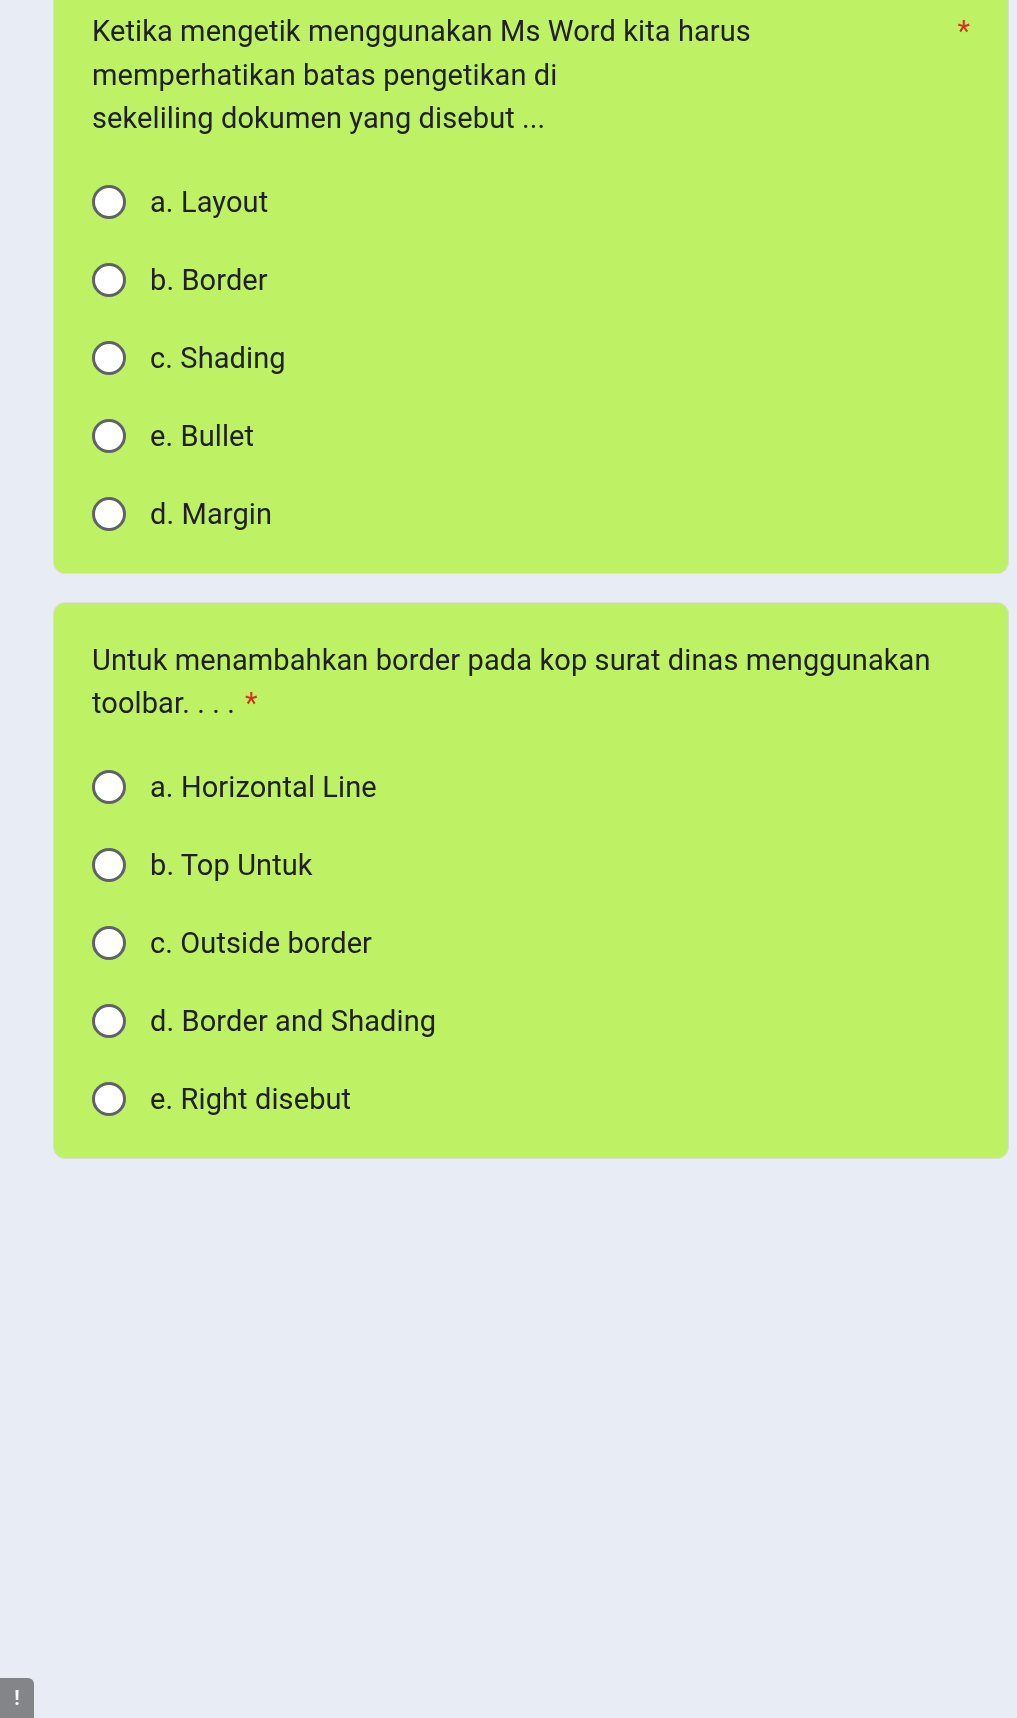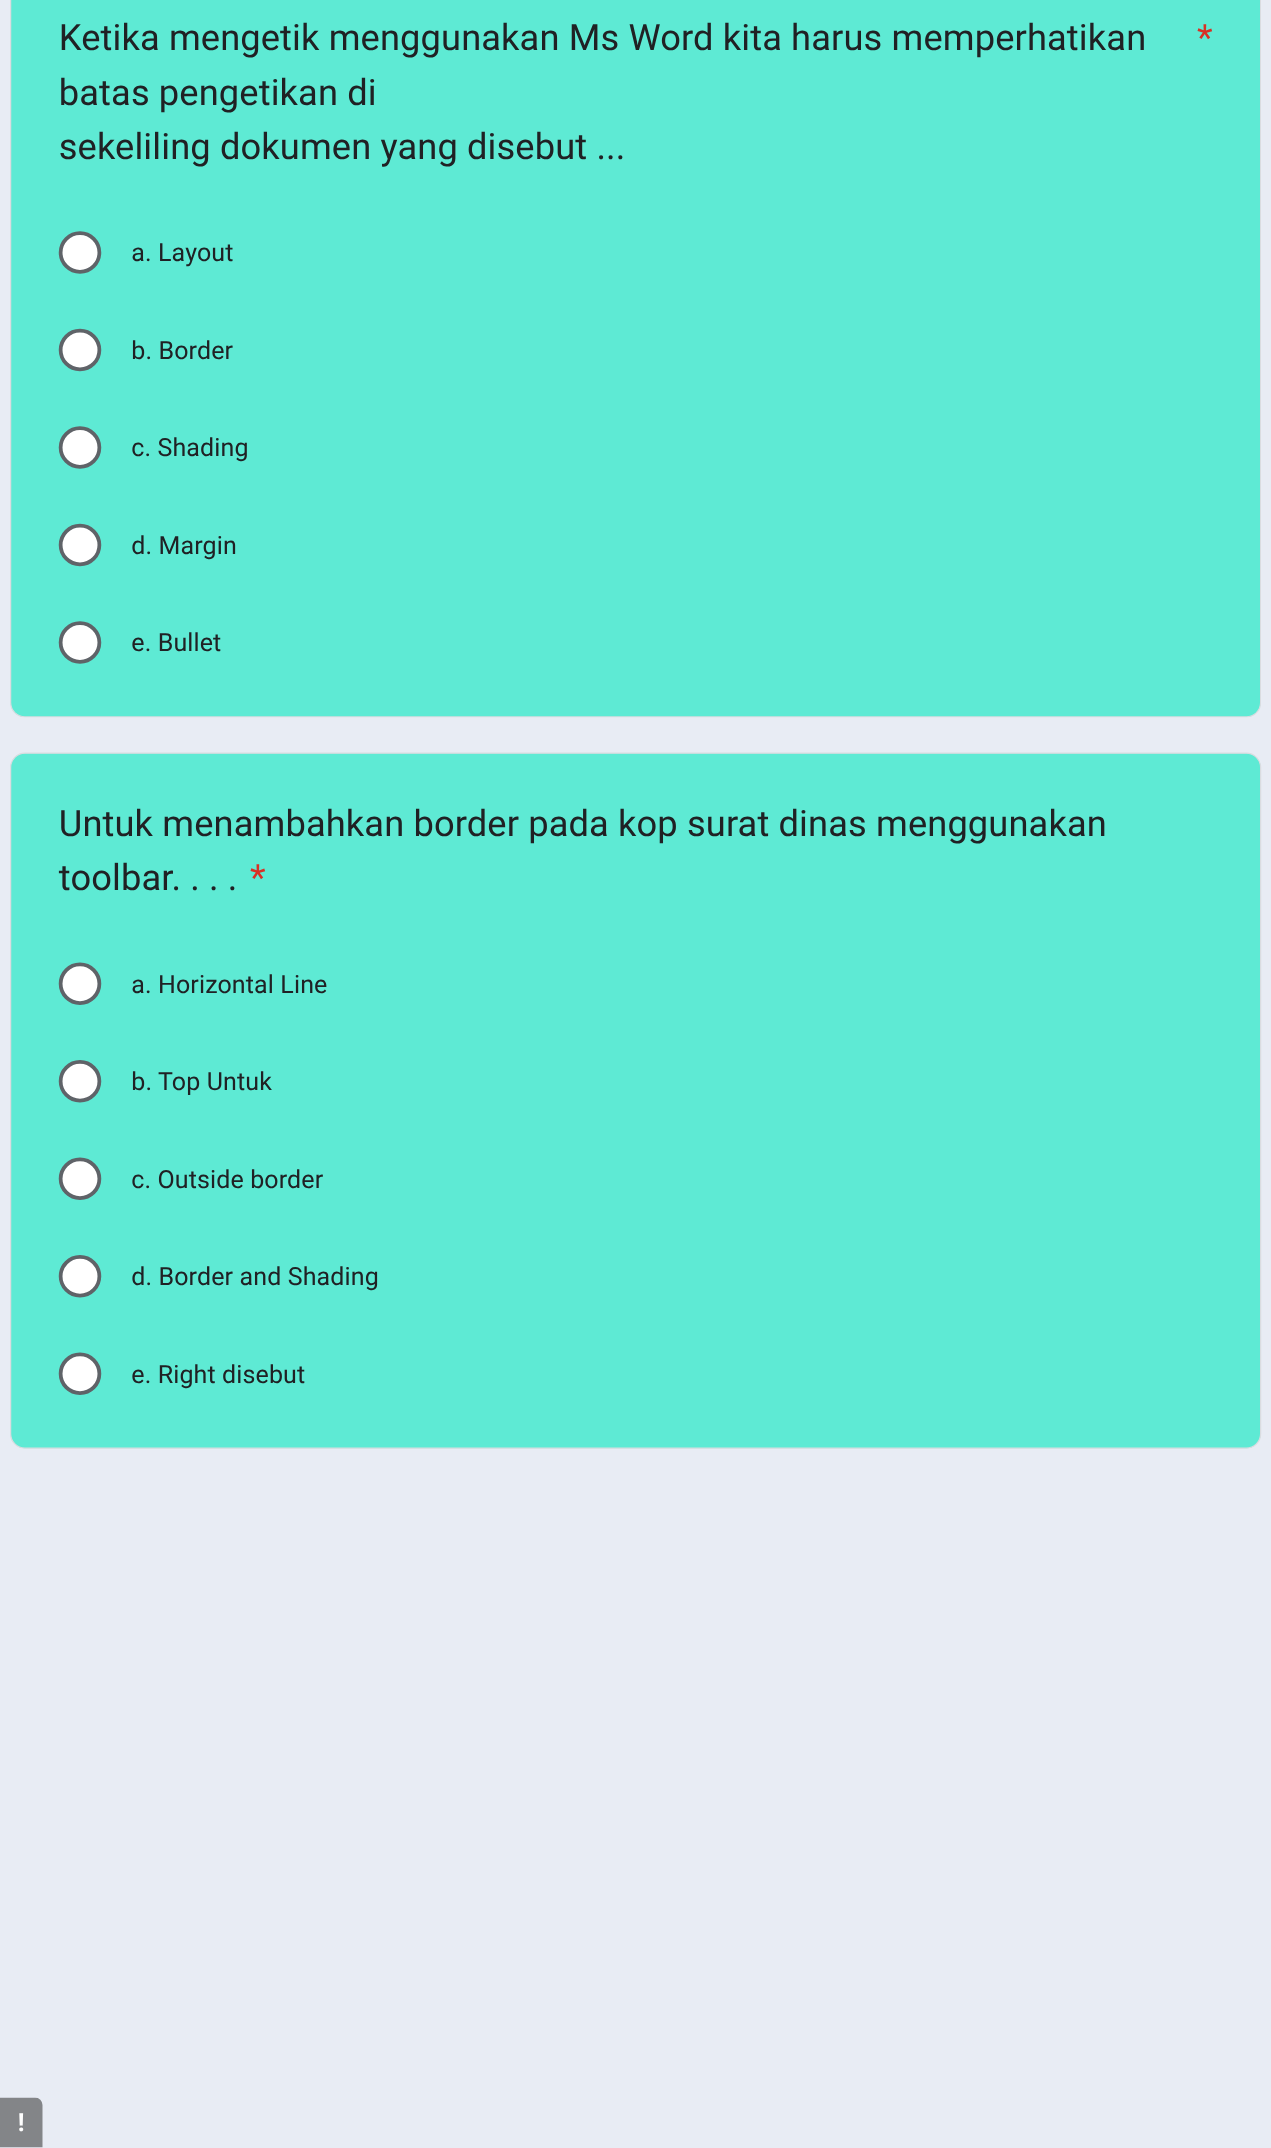--- a/index.html
+++ b/index.html
@@ -8,25 +8,26 @@
     padding: 0;
     background: #e8ecf4;
     font-family: 'Google Sans', Roboto, Arial, sans-serif;
     color: #202124;
     width: 1017px;
   }
   .form-container {
     padding: 0 8px;
   }
   .question-card {
-    background: #5eead4;
+    background: #bef264;
     border-radius: 12px;
     padding: 36px 38px 42px 38px;
     margin-bottom: 28px;
     border: 1px solid #dadce0;
+    margin-left: 45px;
   }
   .question-card.first {
     border-top-left-radius: 0;
     border-top-right-radius: 0;
     border-top: none;
     padding-top: 10px;
   }
   .question-title-row {
     display: flex;
     align-items: flex-start;
@@ -63,21 +64,21 @@
     height: 34px;
     border: 3.5px solid #5f6368;
     border-radius: 50%;
     flex-shrink: 0;
     display: flex;
     align-items: center;
     justify-content: center;
     background: #fff;
   }
   .option-label {
-    font-size: 20px;
+    font-size: 29px;
     color: #202124;
     letter-spacing: 0.1px;
   }
   .report-tab {
     position: fixed;
     left: 0;
     bottom: 0;
     width: 34px;
     height: 40px;
     background: #838588;
@@ -109,25 +110,25 @@
       <label class="option-row">
         <span class="radio-outer"></span>
         <span class="option-label">b. Border</span>
       </label>
       <label class="option-row">
         <span class="radio-outer"></span>
         <span class="option-label">c. Shading</span>
       </label>
       <label class="option-row">
         <span class="radio-outer"></span>
-        <span class="option-label">d. Margin</span>
+        <span class="option-label">e. Bullet</span>
       </label>
       <label class="option-row">
         <span class="radio-outer"></span>
-        <span class="option-label">e. Bullet</span>
+        <span class="option-label">d. Margin</span>
       </label>
     </div>
   </div>
 
   <div class="question-card">
     <div class="question-title-row">
       <div>
         <span class="question-title" style="display:inline">Untuk menambahkan border pada kop surat dinas menggunakan toolbar. . . .</span>
         <span class="required-asterisk" style="display:inline">*</span>
       </div>

